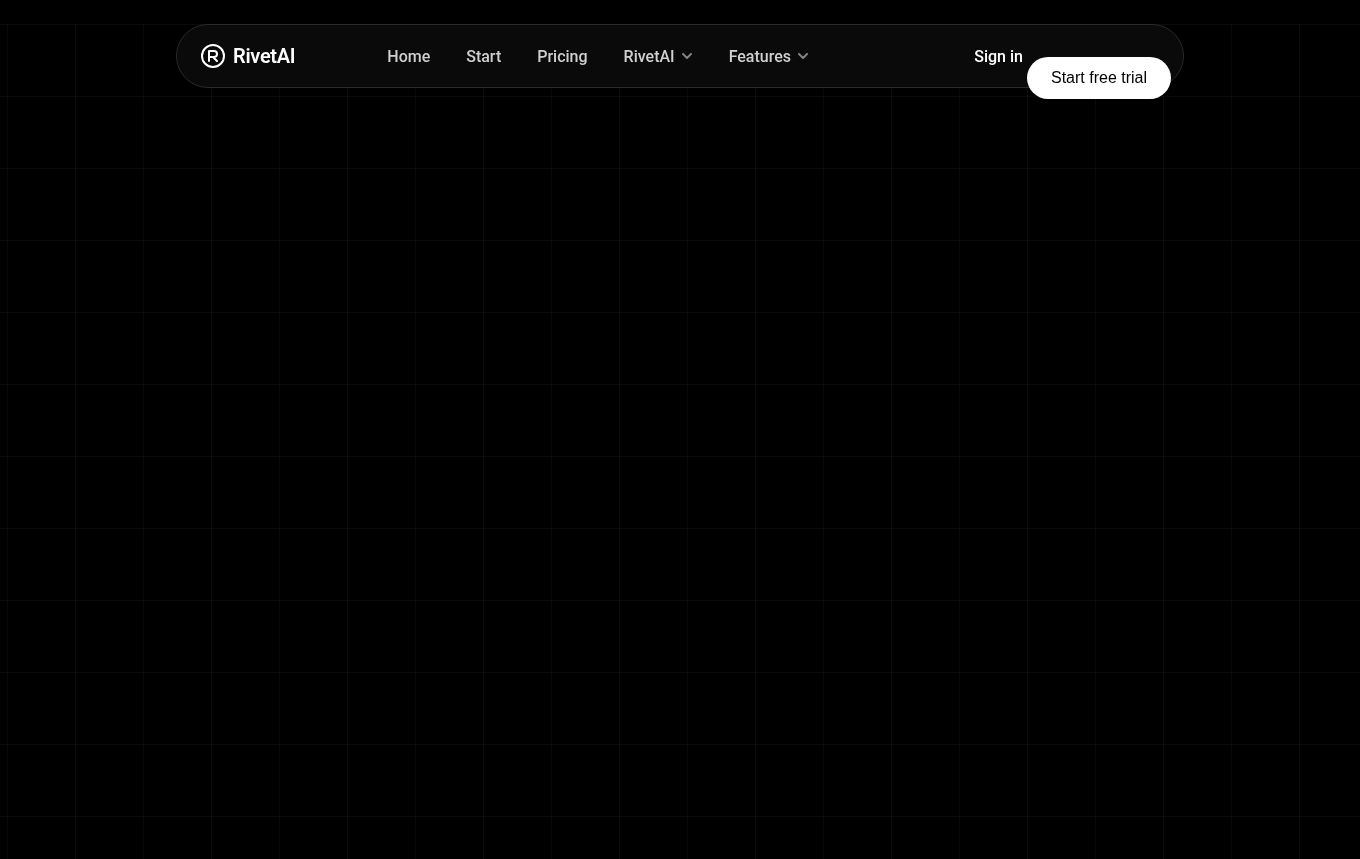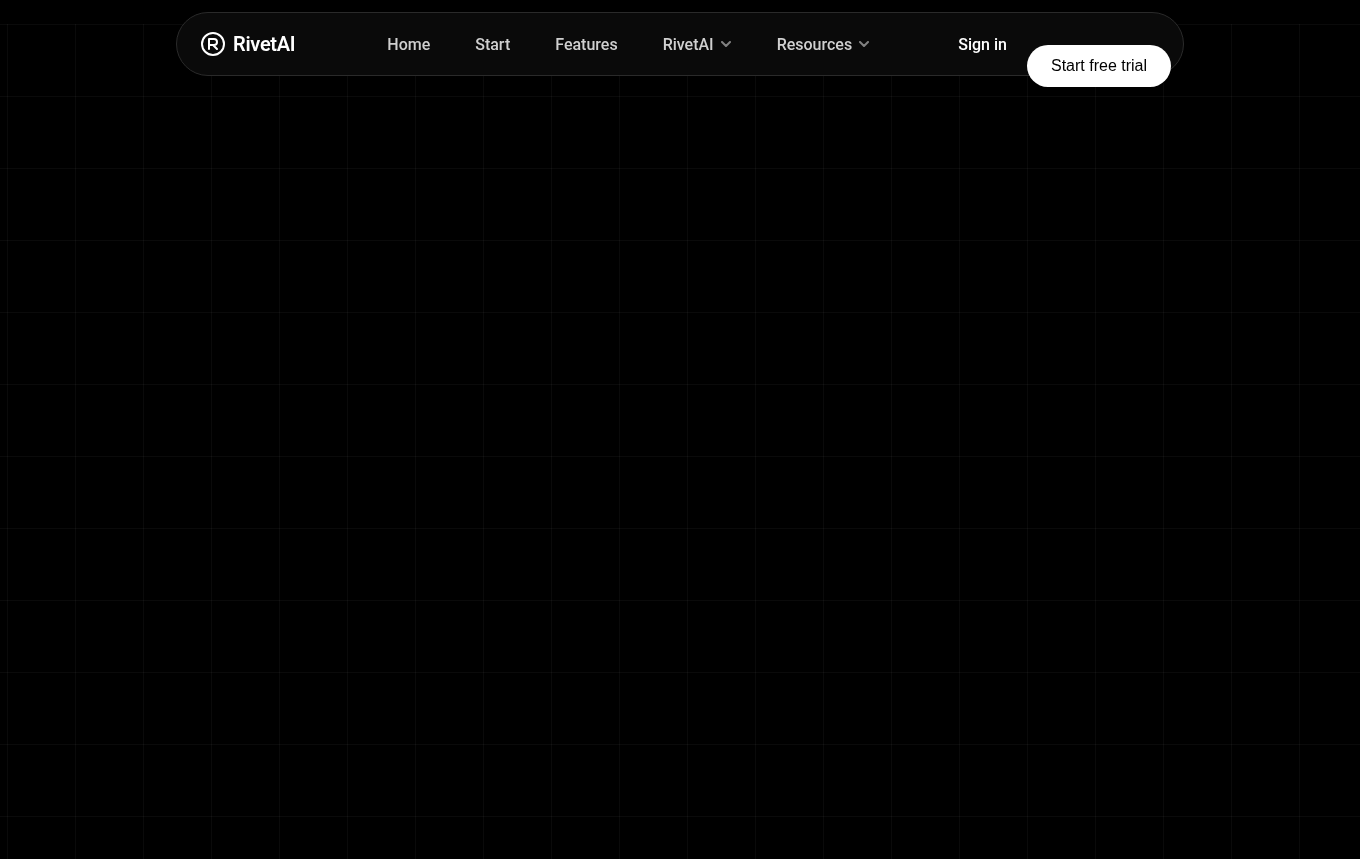--- a/index.html
+++ b/index.html
@@ -25,21 +25,21 @@
       bottom: 0;
       background-image: 
         linear-gradient(to right, rgba(255, 255, 255, 0.04) 1px, transparent 1px),
         linear-gradient(to bottom, rgba(255, 255, 255, 0.04) 1px, transparent 1px);
       background-size: 68px 72px;
       background-position: 7px 0px;
     }
 
     .navbar {
       position: absolute;
-      top: 12px;
+      top: 24px;
       left: 50%;
       transform: translateX(-50%);
       width: 1008px;
       height: 64px;
       background-color: #0a0a0a;
       border: 1px solid #2a2a2a;
       border-radius: 32px;
       display: flex;
       align-items: center;
       padding: 0 12px 0 24px;
@@ -60,21 +60,21 @@
       width: 24px;
       height: 24px;
       display: flex;
       align-items: center;
       justify-content: center;
     }
 
     .nav-links {
       display: flex;
       align-items: center;
-      gap: 45px;
+      gap: 36px;
       margin-left: 92px;
     }
 
     .nav-link {
       color: #d0d0d0;
       font-size: 16px;
       font-weight: 500;
       cursor: pointer;
       display: flex;
       align-items: center;
@@ -87,21 +87,21 @@
       display: flex;
       align-items: center;
       justify-content: center;
       opacity: 0.6;
     }
 
     .nav-right {
       margin-left: auto;
       display: flex;
       align-items: center;
-      gap: 20px;
+      gap: 4px;
     }
 
     .sign-in {
       color: #ffffff;
       font-size: 16px;
       font-weight: 500;
       cursor: pointer;
     }
 
     .cta-button {
@@ -133,32 +133,32 @@
   </div>
 
   <div class="nav-links">
     <a class="nav-link">
       <span>Home</span>
     </a>
     <a class="nav-link">
       <span>Start</span>
     </a>
     <a class="nav-link">
-      <span>Features</span>
+      <span>Pricing</span>
     </a>
     <a class="nav-link">
       <span>RivetAI</span>
       <span class="chevron-icon">
         <svg width="12" height="12" viewBox="0 0 12 12" fill="none">
           <path d="M2 4 L6 8 L10 4" stroke="#d0d0d0" stroke-width="2" stroke-linecap="round" stroke-linejoin="round"></path>
         </svg>
       </span>
     </a>
     <a class="nav-link">
-      <span>Resources</span>
+      <span>Features</span>
       <span class="chevron-icon">
         <svg width="12" height="12" viewBox="0 0 12 12" fill="none">
           <path d="M2 4 L6 8 L10 4" stroke="#d0d0d0" stroke-width="2" stroke-linecap="round" stroke-linejoin="round"></path>
         </svg>
       </span>
     </a>
   </div>
 
   <div class="nav-right">
     <a class="sign-in">Sign in</a>

